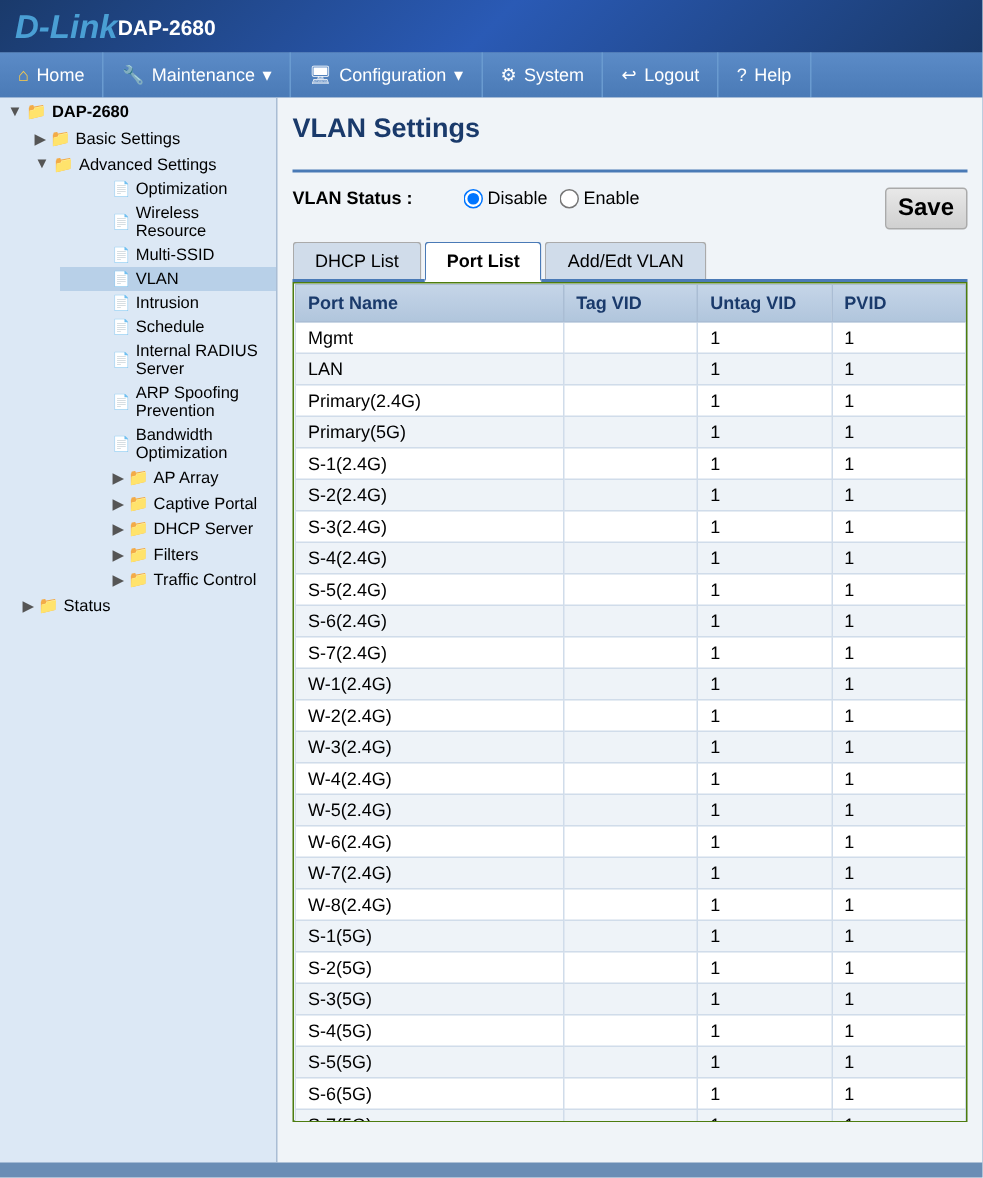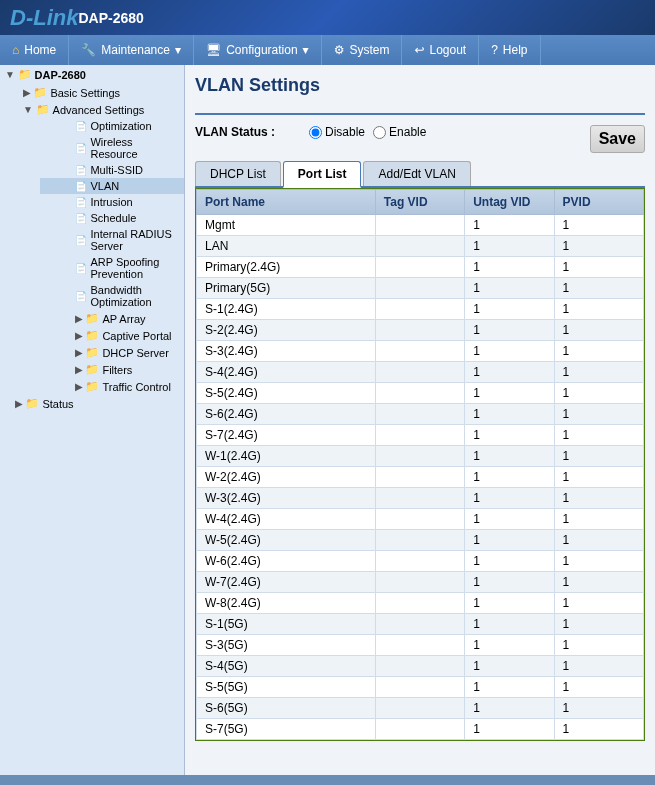--- a/index.html
+++ b/index.html
@@ -351,20 +351,26 @@
               <td>1</td>
               <td>1</td>
             </tr>
             <tr>
               <td>S-1(5G)</td>
               <td></td>
               <td>1</td>
               <td>1</td>
             </tr>
             <tr>
+              <td>S-2(5G)</td>
+              <td></td>
+              <td>1</td>
+              <td>1</td>
+            </tr>
+            <tr>
               <td>S-3(5G)</td>
               <td></td>
               <td>1</td>
               <td>1</td>
             </tr>
             <tr>
               <td>S-4(5G)</td>
               <td></td>
               <td>1</td>
               <td>1</td>

